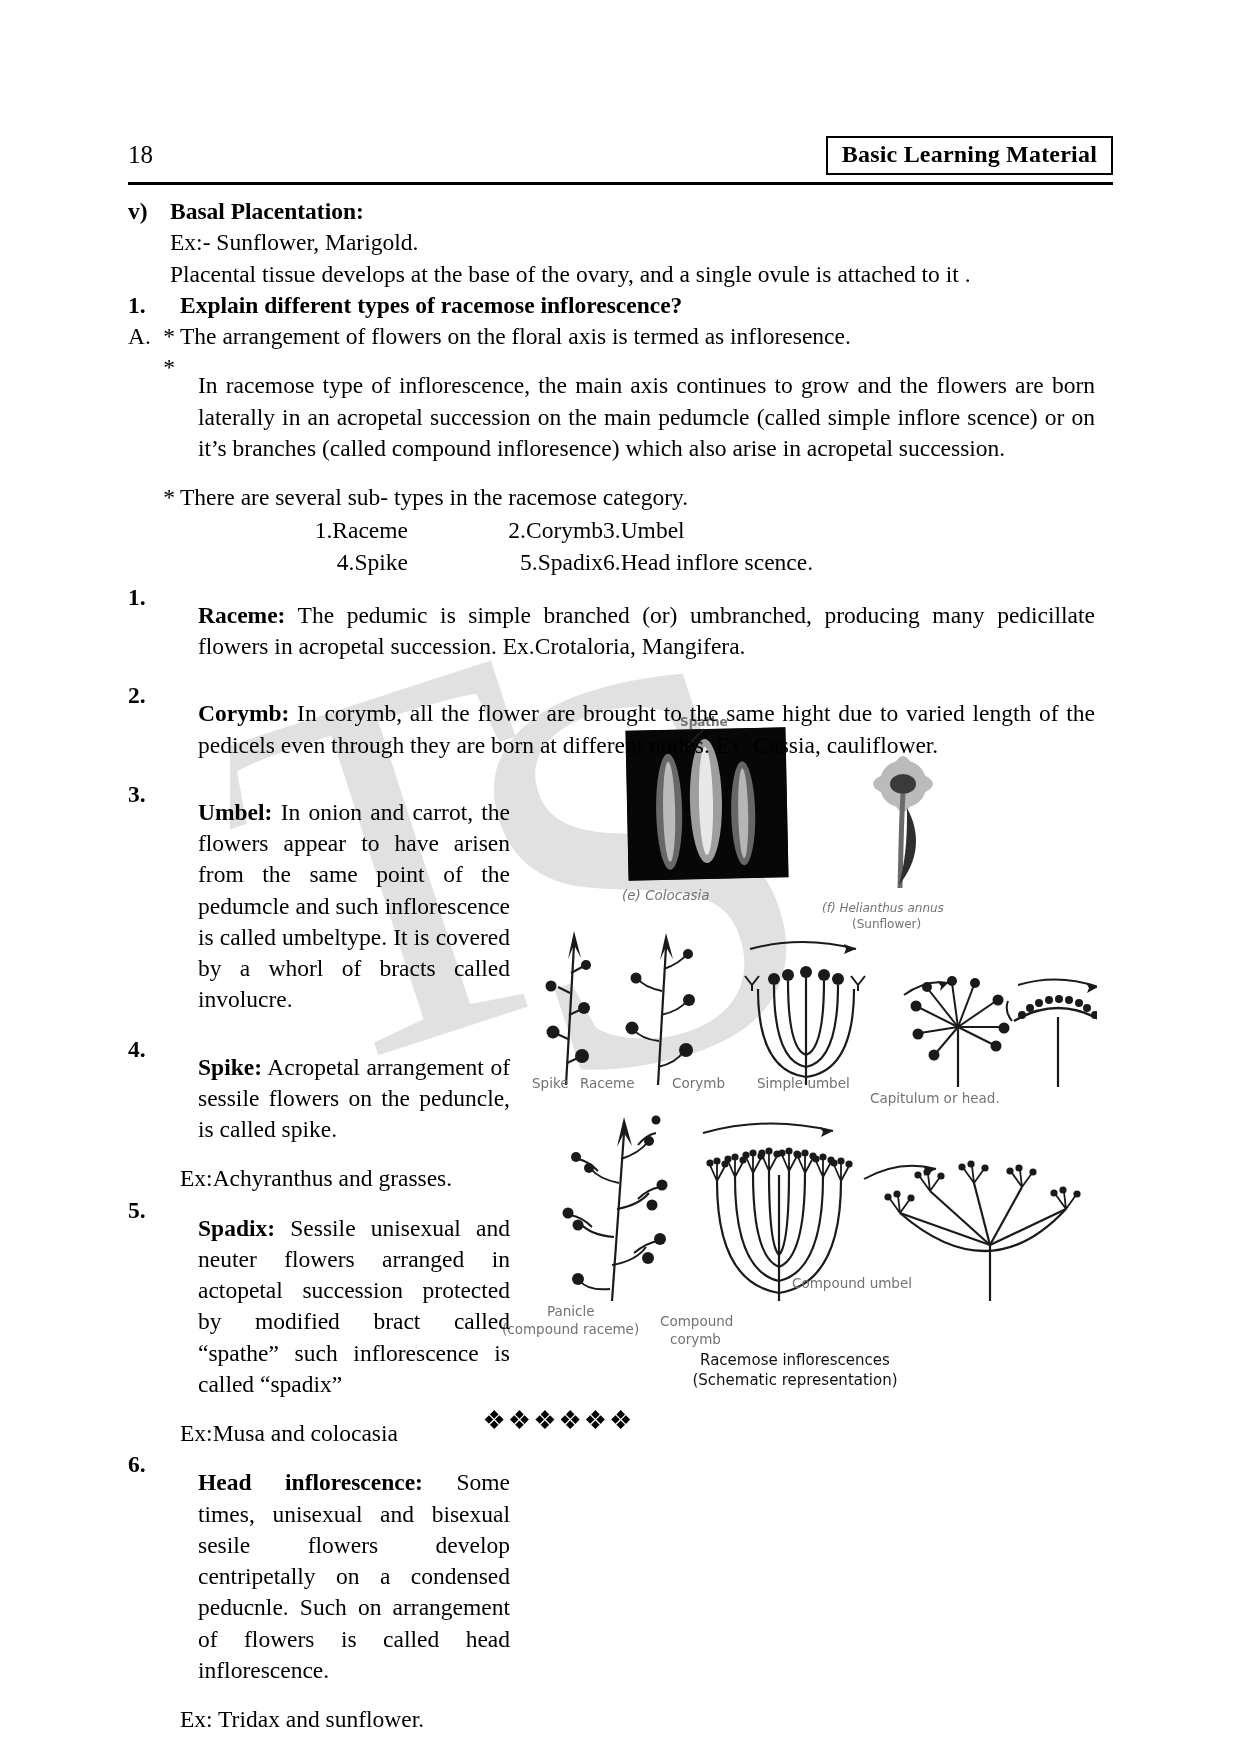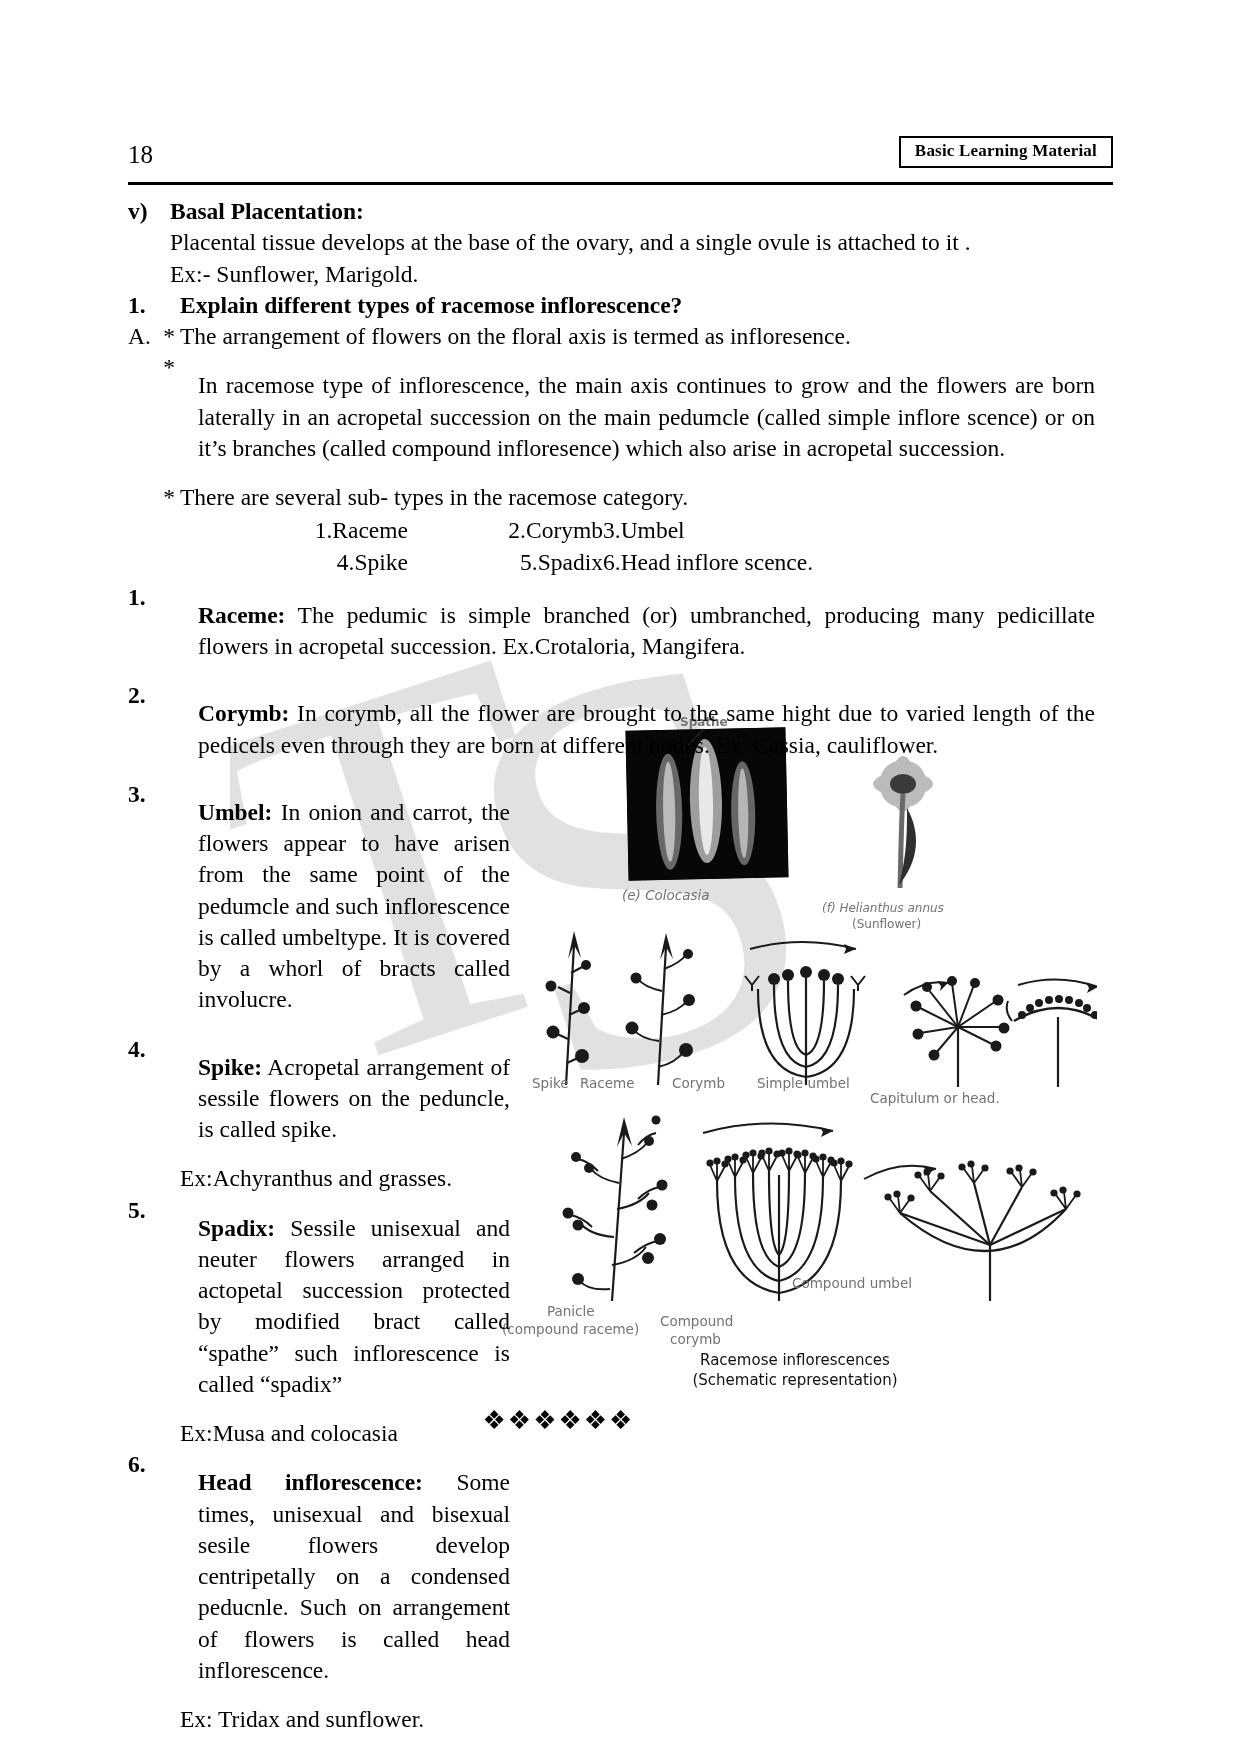--- a/index.html
+++ b/index.html
@@ -29,21 +29,21 @@
   }
   .page-num{
     position:absolute;left:0;top:2px;
     font-size:25px;line-height:1;
     font-family:"Liberation Serif",serif;
   }
   .hdr-box{
     position:absolute;right:0;top:-4px;
     border:2px solid #000;
     padding:3px 14px 5px 14px;
-    font-weight:bold;font-size:17px;
+    font-weight:bold;font-size:24px;
     letter-spacing:.2px;
     background:#fff;
   }
   .hdr-rule{
     position:absolute;left:0;right:0;top:42px;
     border-top:3px solid #000;
   }
 
   
   .content{
@@ -433,25 +433,25 @@
   </div>
 
   <div class="content">
 
     <div class="row">
       <div class="marker m-roman">v)</div>
       <div class="body-col b">Basal  Placentation:</div>
     </div>
     <div class="row">
       <div class="marker m-roman"></div>
+      <div class="body-col">Ex:- Sunflower, Marigold.</div>
+    </div>
+    <div class="row">
+      <div class="marker m-roman"></div>
       <div class="body-col">Placental tissue develops at the base of the ovary, and a  single ovule is attached to it .</div>
-    </div>
-    <div class="row">
-      <div class="marker m-roman"></div>
-      <div class="body-col">Ex:- Sunflower, Marigold.</div>
     </div>
 
 
     <div class="row">
       <div class="marker m-num">1.</div>
       <div class="body-col b">Explain different types of racemose inflorescence?</div>
     </div>
 
     <div class="row">
       <div class="marker m-ans">A.</div>

